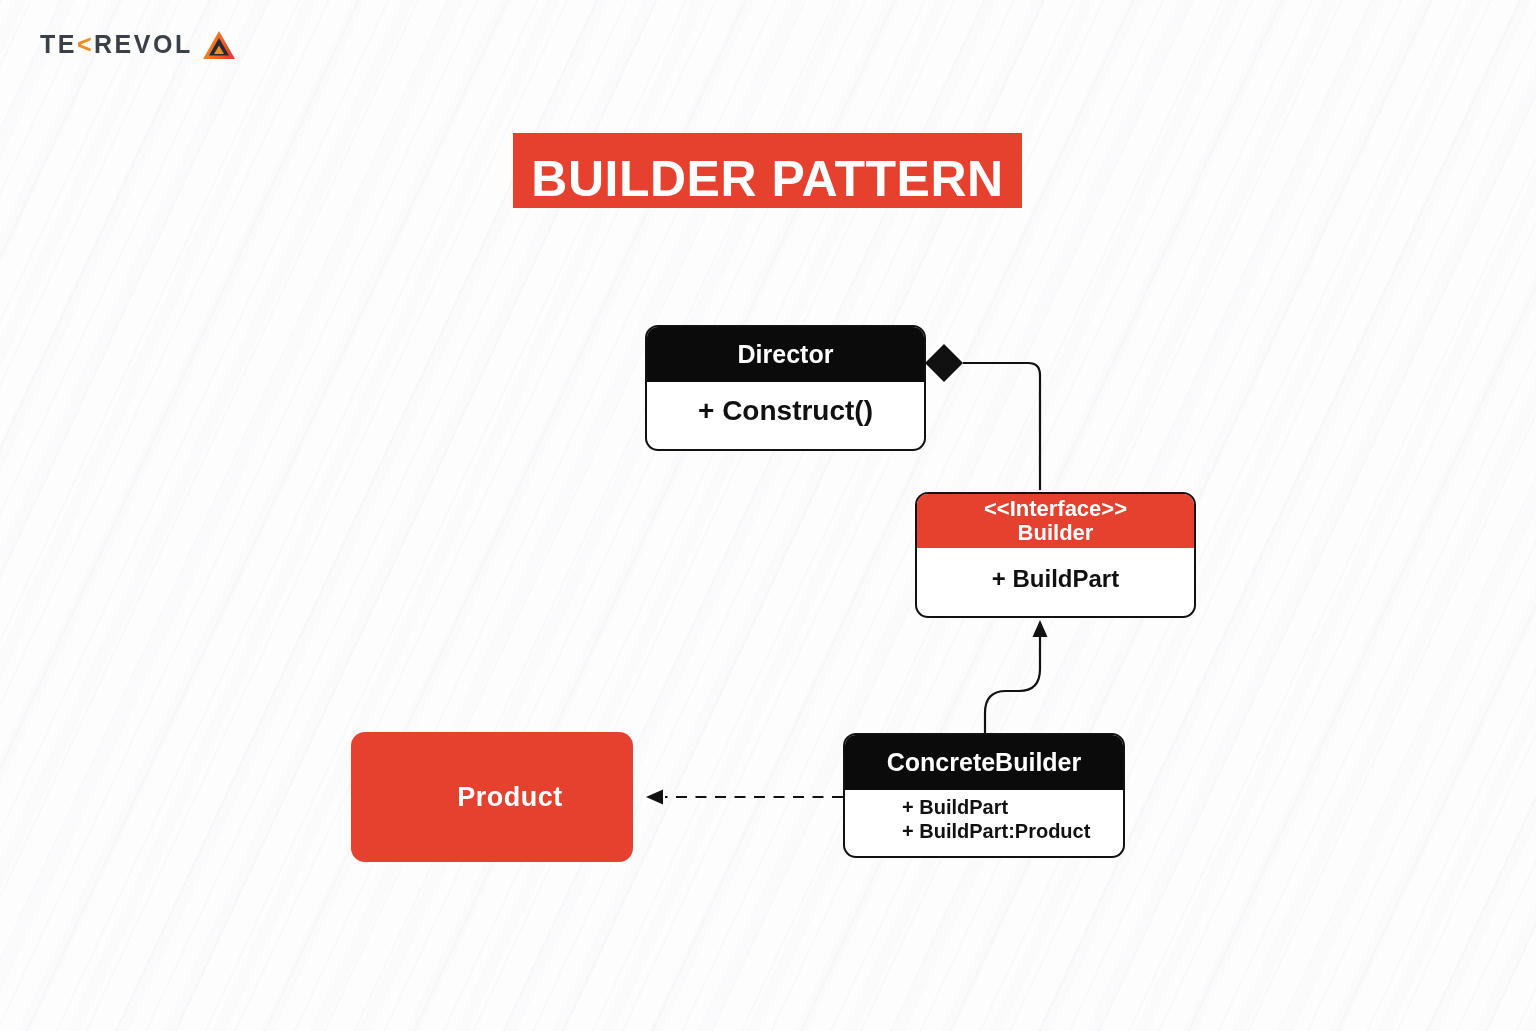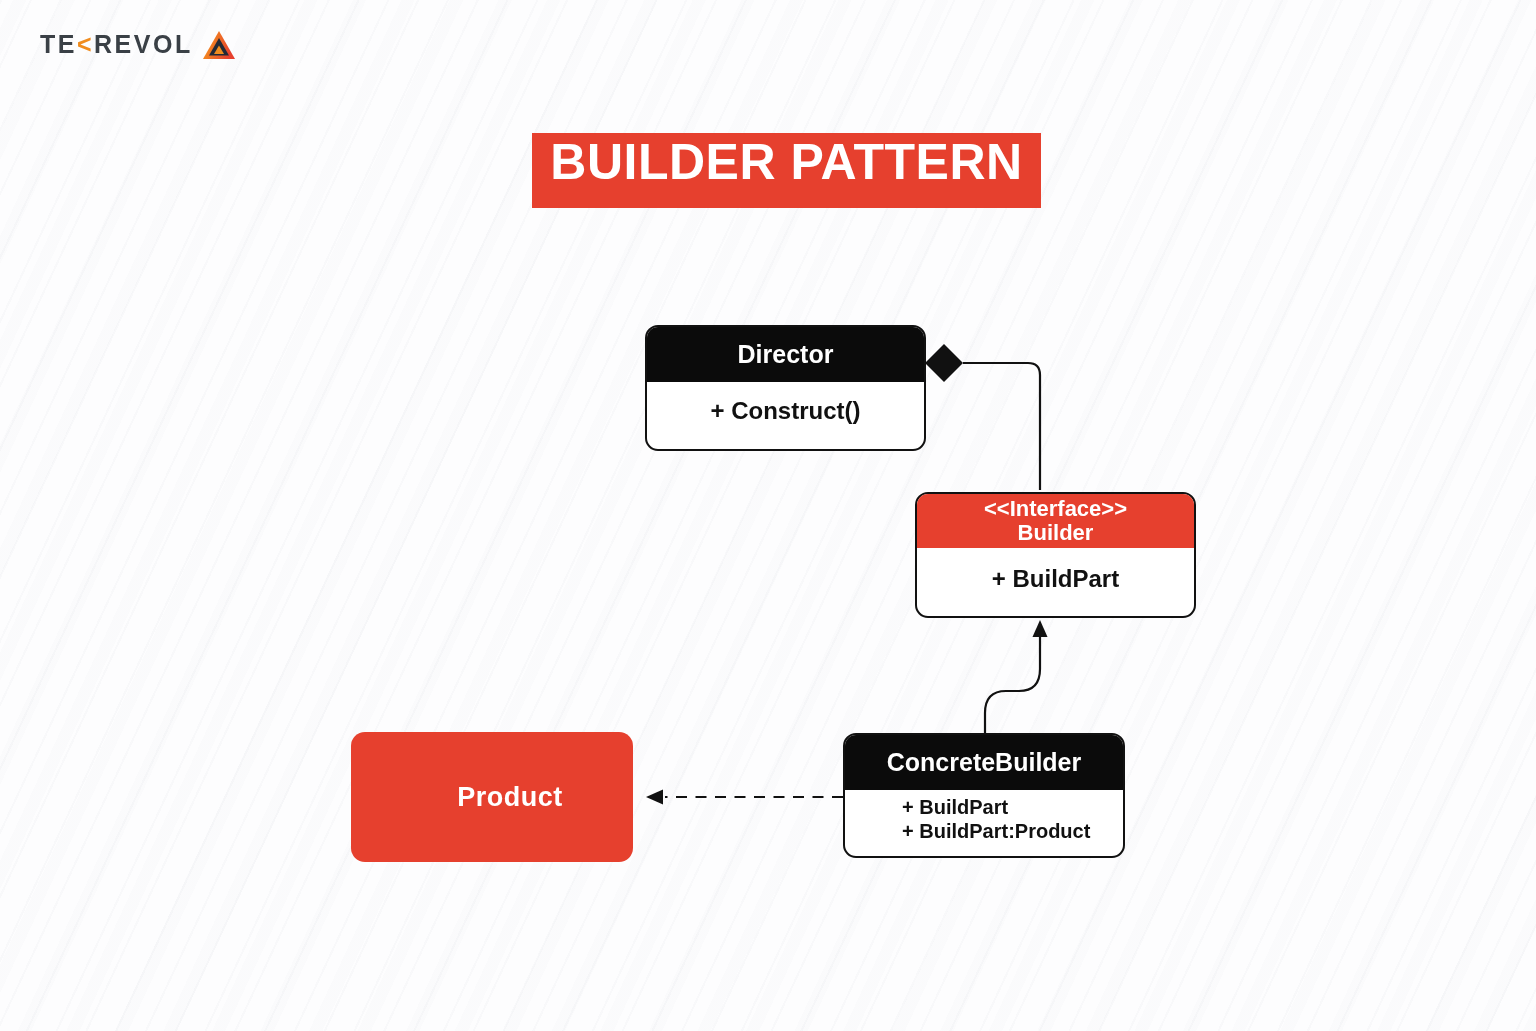--- a/index.html
+++ b/index.html
@@ -23,41 +23,41 @@
 
   
   .logo{position:absolute;left:40px;top:30px;display:flex;align-items:flex-start;gap:9px;}
   .logo-text{font-size:25px;font-weight:bold;letter-spacing:2.5px;color:var(--logo-dark);}
   .logo-text .k{color:var(--logo-orange);font-weight:bold;}
 
   
   .banner{
     position:absolute;left:513px;top:133px;width:509px;height:75px;
     background:var(--red);
-    display:flex;align-items:flex-start;justify-content:center;margin-left:19px;
+    display:flex;align-items:flex-end;justify-content:center;
   }
   .banner h1{
     color:#ffffff;font-size:50px;font-weight:bold;letter-spacing:0.5px;
     white-space:nowrap;
   }
 
   
   .node{
     position:absolute;border:2.5px solid var(--ink);border-radius:13px;
     background:#ffffff;overflow:hidden;display:flex;flex-direction:column;
   }
   .node-header{
     display:flex;flex-direction:column;align-items:center;justify-content:center;
     color:#ffffff;font-weight:bold;flex:0 0 auto;
   }
   .node-body{flex:1;display:flex;flex-direction:column;justify-content:center;color:var(--ink);font-weight:bold;}
 
   #director{left:645px;top:325px;width:281px;height:126px;}
   #director .node-header{height:55px;background:var(--black);font-size:25px;}
-  #director .node-body{align-items:center;font-size:24px;padding-bottom:10px;}
+  #director .node-body{align-items:center;font-size:28px;padding-bottom:10px;}
 
   #builder{left:903px;top:492px;width:281px;height:126px;margin-left:12px;}
   #builder .node-header{height:54px;background:var(--red);font-size:22px;line-height:1.08;}
   #builder .node-body{align-items:center;font-size:24px;padding-bottom:6px;}
 
   #concrete{left:843px;top:733px;width:282px;height:125px;}
   #concrete .node-header{height:55px;background:var(--black);font-size:25px;}
   #concrete .node-body{align-items:flex-start;font-size:20px;line-height:1.18;padding:0 0 6px 57px;}
 
   #product{

